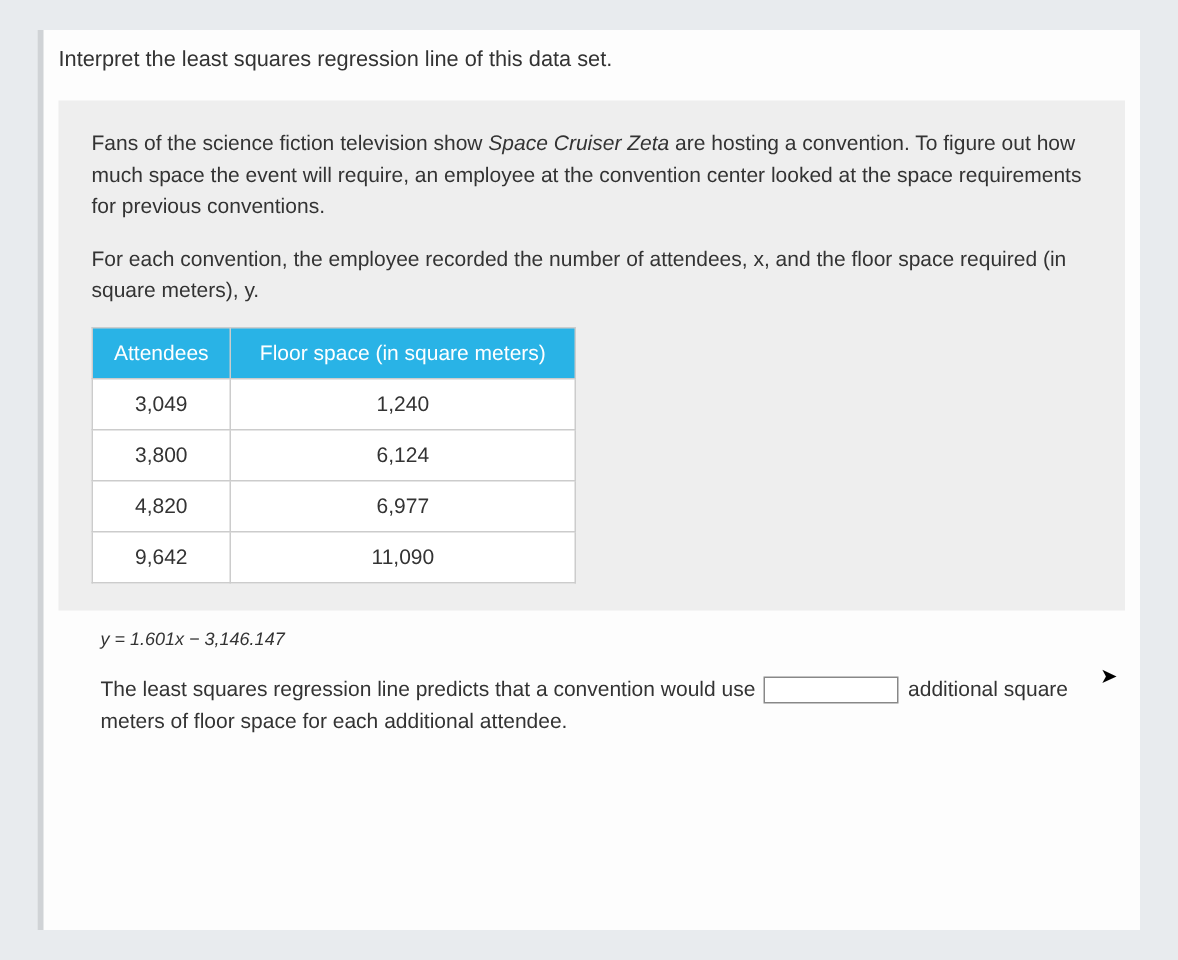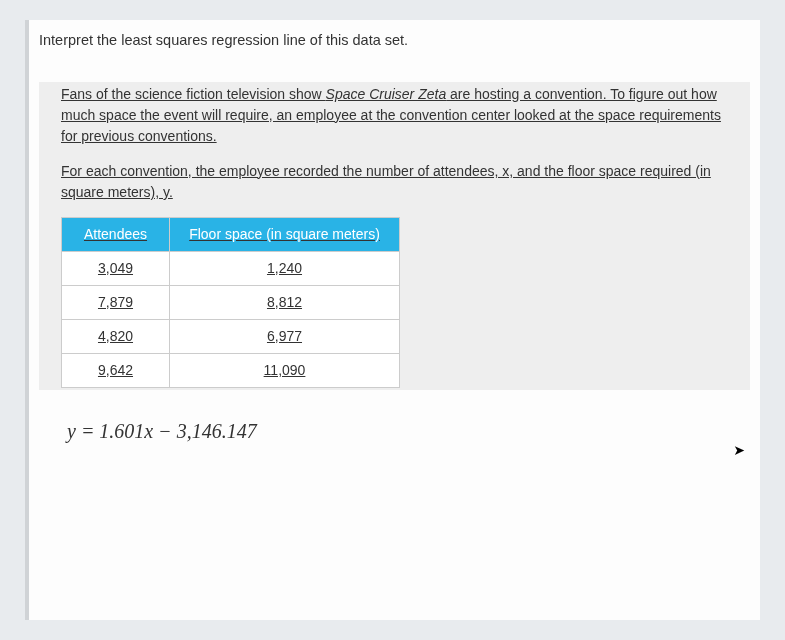--- a/index.html
+++ b/index.html
@@ -17,28 +17,27 @@
       font-size: 14px;
       line-height: 1.5;
     }
     .outer {
       background: #fdfdfd;
       padding: 10px 10px 10px 10px;
       height: 100%;
       border-left: 4px solid #d0d3d6;
     }
     .question-title {
-      margin-bottom: 30px;
+      margin-bottom: 15px;
       font-size: 14.5px;
     }
     .inner-box {
       background: #eeeeee;
-      padding: 2px 22px;
-      margin: 0 0 26px 0;
-      text-decoration: underline;
+      padding: 18px 22px;
+      margin: 0 0 10px 0;
     }
     .inner-box p {
       margin-bottom: 14px;
       font-size: 14px;
     }
     .italic {
       font-style: italic;
     }
     table {
       border-collapse: collapse;
@@ -54,35 +53,34 @@
       font-size: 14px;
       text-align: center;
     }
     td {
       border: 1px solid #ccc;
       padding: 6px 14px;
       text-align: center;
       font-size: 14px;
     }
     td:first-child {
-      width: 108px;
+      width: 92px;
       text-align: center;
     }
     td:last-child {
       width: 230px;
     }
     .below-text {
       margin: 0 0 12px 0;
       font-size: 14px;
     }
     .equation {
       font-style: italic;
       margin: 0 0 14px 28px;
-      font-size: 20px;
-      font-family: Liberation Serif, serif;
+      font-size: 12px;
     }
     .answer-block {
       margin: 0 0 0 28px;
       font-size: 14px;
     }
     .answer-input {
       display: inline-block;
       border: 1px solid #888;
       width: 90px;
       height: 18px;
@@ -117,33 +115,36 @@
           <th>Attendees</th>
           <th>Floor space (in square meters)</th>
         </tr>
       </thead>
       <tbody>
         <tr>
           <td>3,049</td>
           <td>1,240</td>
         </tr>
         <tr>
-          <td>7,879</td>
-          <td>8,812</td>
+          <td>3,800</td>
+          <td>6,124</td>
         </tr>
         <tr>
           <td>4,820</td>
           <td>6,977</td>
         </tr>
         <tr>
           <td>9,642</td>
           <td>11,090</td>
         </tr>
       </tbody>
     </table>
   </div>
 
   <p class="equation">y = 1.601x − 3,146.147</p>
 
+  <p class="answer-block">
+    <span>The least squares regression line predicts that a convention would use </span><span class="answer-input"></span><span> additional square meters of floor space for each additional attendee.</span>
+  </p>
 
 </div>
 
 <span class="cursor">➤</span>
 
 </body></html>

